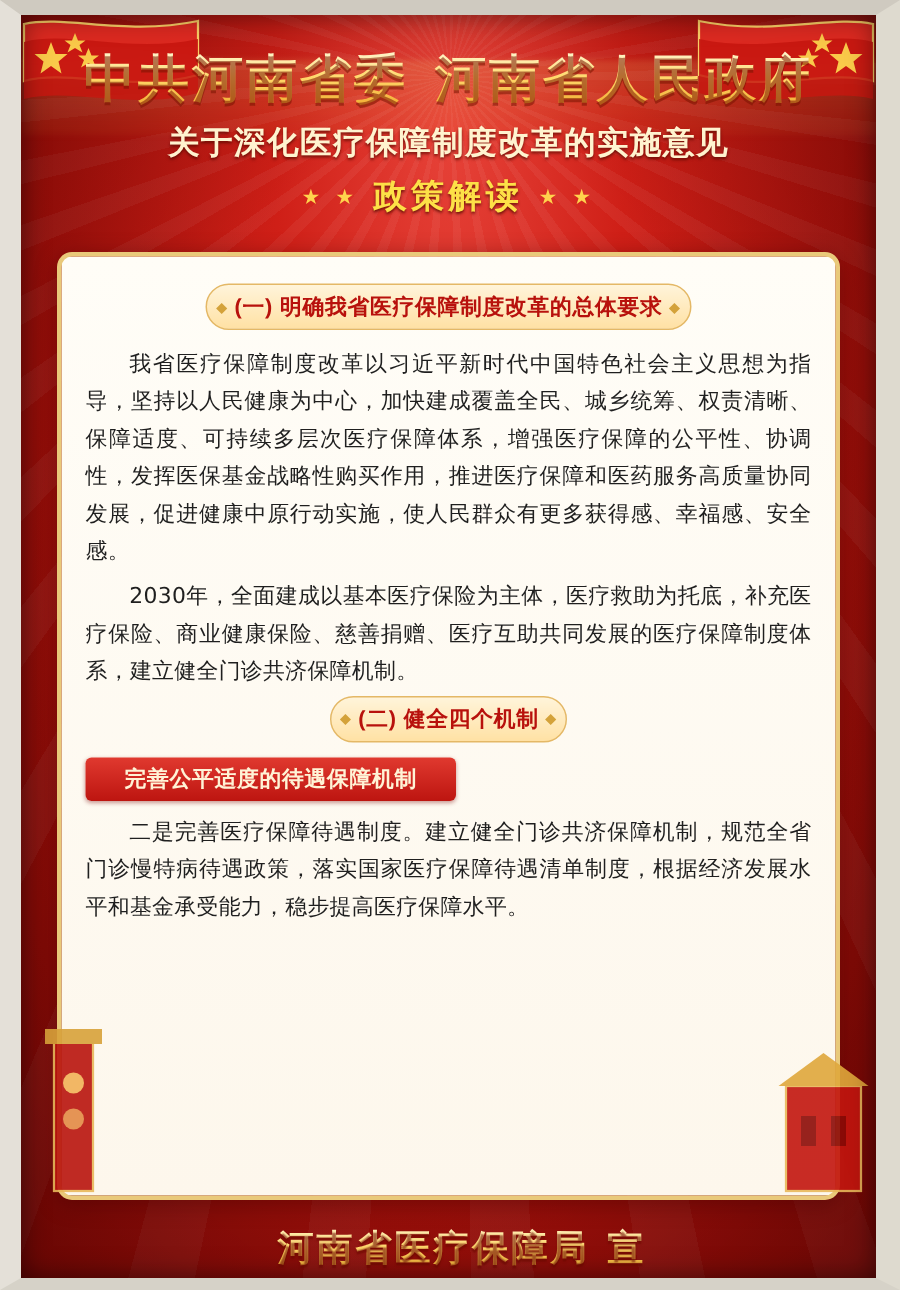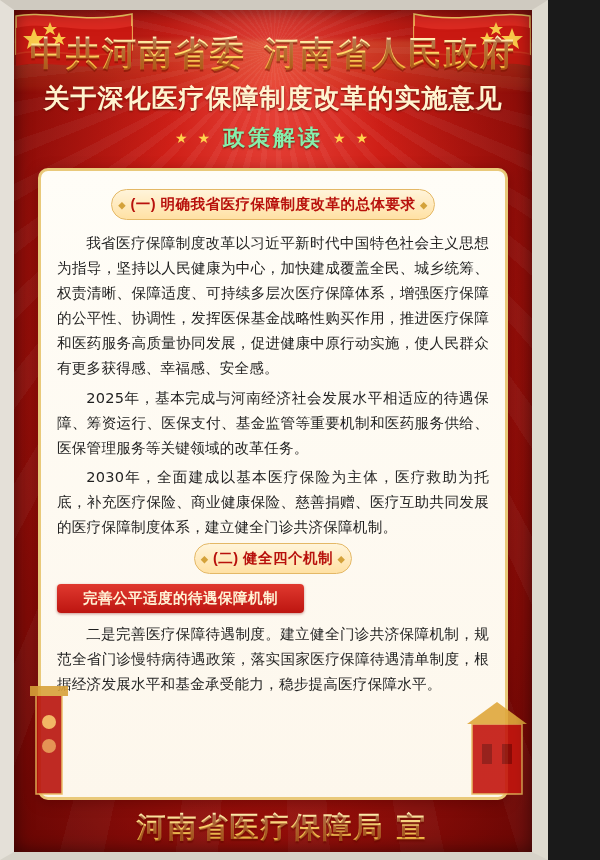--- a/index.html
+++ b/index.html
@@ -2,21 +2,21 @@
 <html><head>
 <meta charset="utf-8">
 <style>
   html, body {
     margin: 0;
     padding: 0;
     background: #1a1a1a;
   }
   #poster {
     position: relative;
-    width: 548px;
+    width: 600px;
     height: 860px;
     overflow: hidden;
     font-family: "Liberation Sans", sans-serif;
     background: #c01a14;
   }
 
   
   .bg-base {
     position: absolute;
     inset: 0;
@@ -95,39 +95,39 @@
     color: transparent;
     text-shadow: 0 2px 0 rgba(120,20,0,0.55);
     white-space: nowrap;
     line-height: 1.15;
   }
   .title-main .gap { display: inline-block; width: 18px; }
   .title-sub {
     margin-top: 8px;
     font-family: "DejaVu Serif", "Liberation Serif", serif;
     font-weight: bold;
-    font-size: 26px;
+    font-size: 21px;
     letter-spacing: 1px;
     color: #fff3cf;
     text-shadow: 0 1px 2px rgba(90,10,0,.8);
     white-space: nowrap;
   }
   .title-tag {
     margin-top: 7px;
     display: flex;
     align-items: center;
     justify-content: center;
     gap: 10px;
   }
   .title-tag .word {
     font-family: "DejaVu Serif", "Liberation Serif", serif;
     font-weight: bold;
     font-size: 22px;
     letter-spacing: 3px;
-    color: #86efac;
+    color: #fde047;
     text-shadow: 0 1px 2px rgba(90,10,0,.85);
   }
   .stars { color: #ffd34d; font-size: 14px; letter-spacing: 3px; }
 
   
   .card {
     position: absolute;
     left: 38px;
     right: 40px;
     top: 168px;
@@ -199,21 +199,21 @@
   
   .footer {
     position: absolute;
     left: 14px; right: 16px;
     bottom: 12px;
     text-align: center;
   }
   .footer .txt {
     font-family: "DejaVu Serif", "Liberation Serif", serif;
     font-weight: bold;
-    font-size: 29px;
+    font-size: 24px;
     letter-spacing: 2px;
     background: linear-gradient(180deg, #fff6cf 0%, #ffd86a 48%, #eda52a 100%);
     -webkit-background-clip: text;
     background-clip: text;
     color: transparent;
     text-shadow: 0 2px 1px rgba(110,10,0,.6);
     white-space: nowrap;
     padding-left: 18px;
   }
   .footer .txt .sp { display: inline-block; width: 12px; }
@@ -270,21 +270,20 @@
     </div>
   </div>
 
   <div class="card">
 
     <div class="section-header">
       <span class="pill">(一) 明确我省医疗保障制度改革的总体要求</span>
     </div>
 
     <p class="para">我省医疗保障制度改革以习近平新时代中国特色社会主义思想为指导，坚持以人民健康为中心，加快建成覆盖全民、城乡统筹、权责清晰、保障适度、可持续多层次医疗保障体系，增强医疗保障的公平性、协调性，发挥医保基金战略性购买作用，推进医疗保障和医药服务高质量协同发展，促进健康中原行动实施，使人民群众有更多获得感、幸福感、安全感。</p>
-    <p class="para">2025年，基本完成与河南经济社会发展水平相适应的待遇保障、筹资运行、医保支付、基金监管等重要机制和医药服务供给、医保管理服务等关键领域的改革任务。</p>
     <p class="para">2030年，全面建成以基本医疗保险为主体，医疗救助为托底，补充医疗保险、商业健康保险、慈善捐赠、医疗互助共同发展的医疗保障制度体系，建立健全门诊共济保障机制。</p>
 
     <div class="section-header">
       <span class="pill">(二) 健全四个机制</span>
     </div>
 
     <div class="sub-banner">
       <span class="bar">完善公平适度的待遇保障机制</span>
     </div>
 

